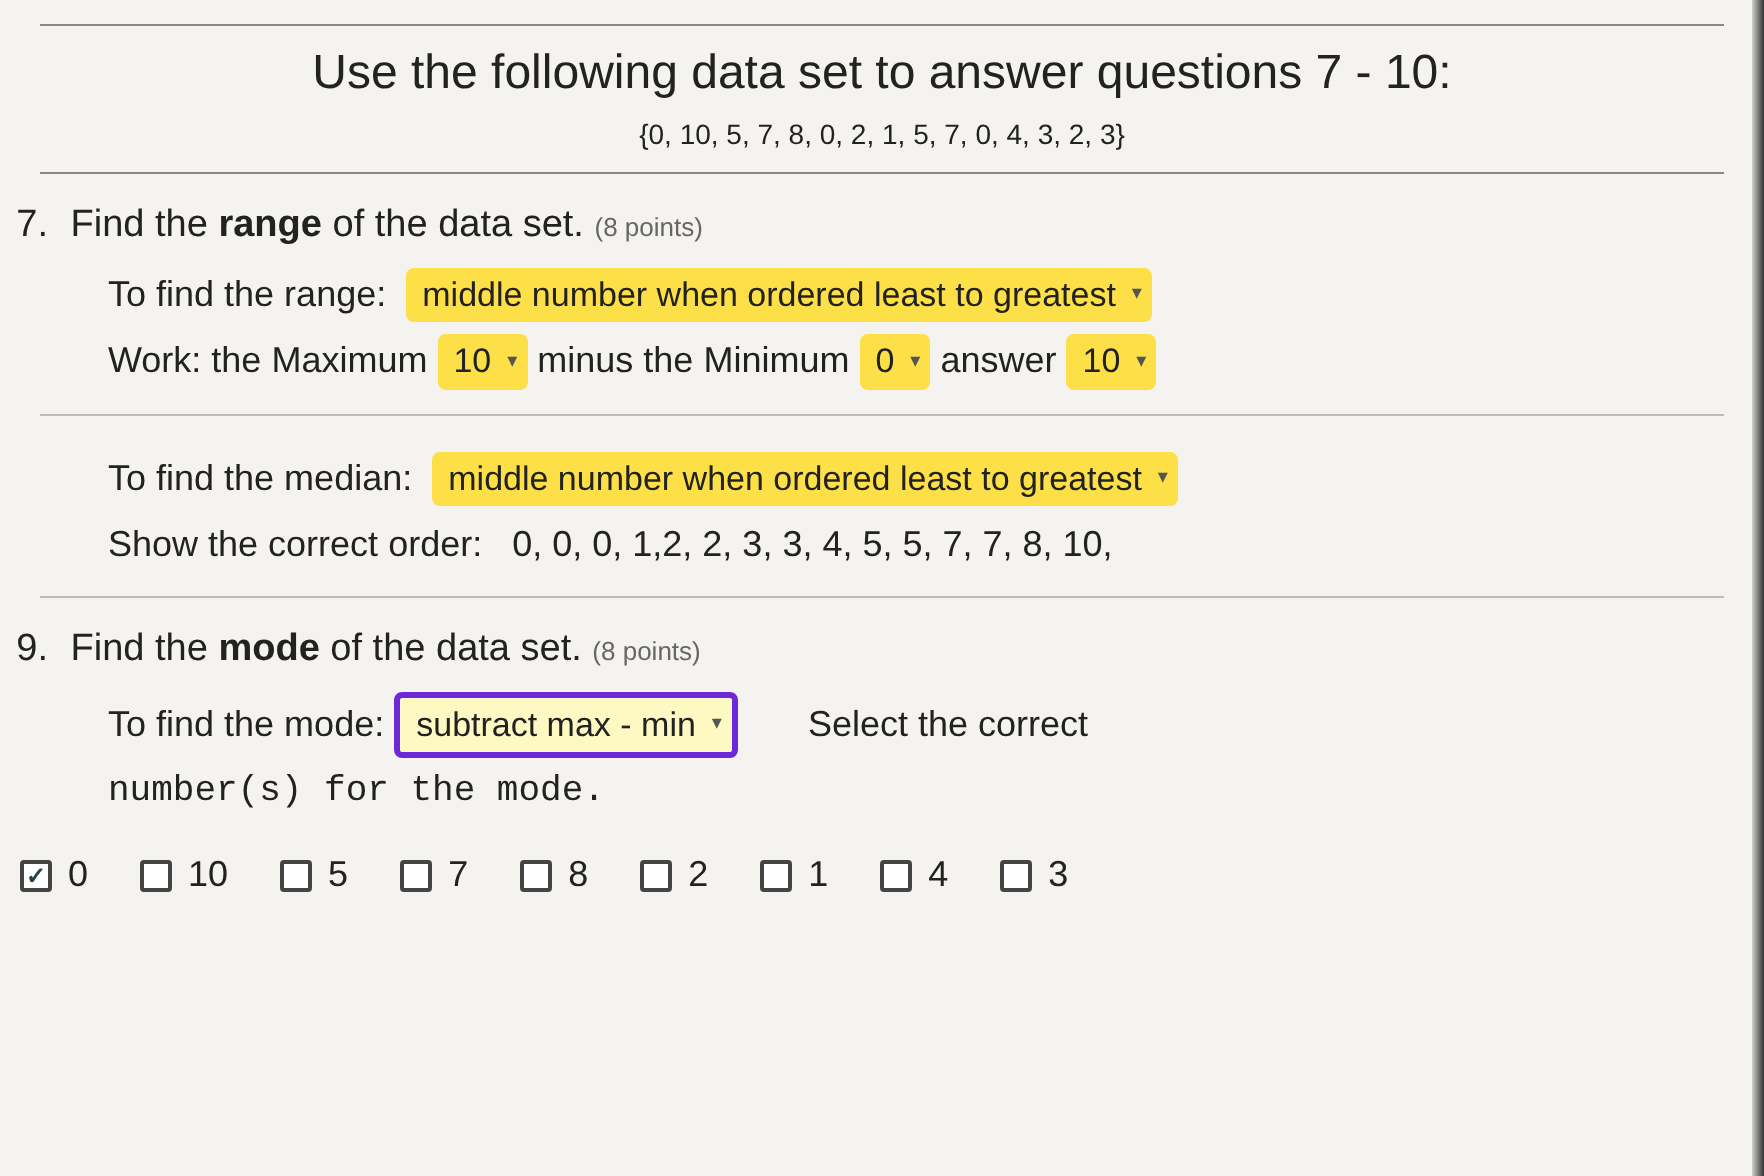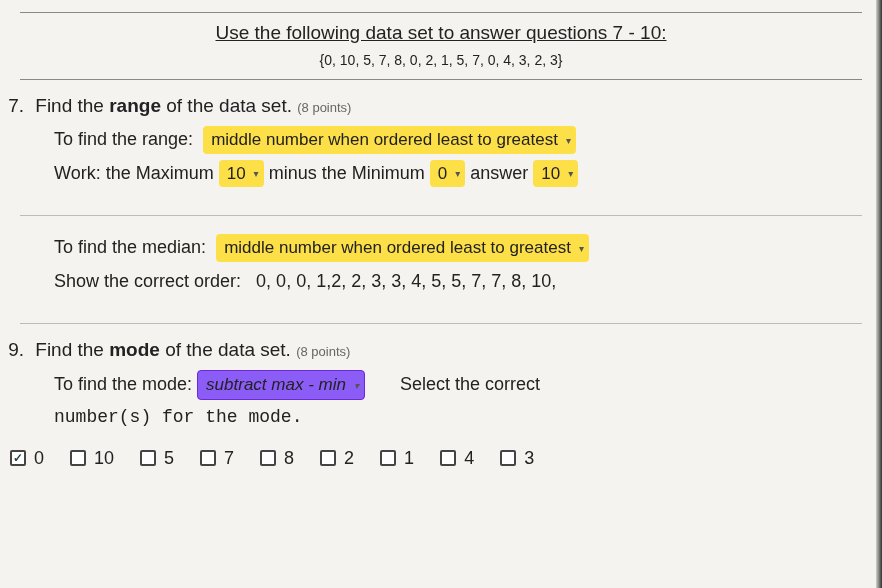--- a/index.html
+++ b/index.html
@@ -19,29 +19,28 @@
   .top-rule {
     border-top: 1px solid #888;
     margin: 4px 0 2px 0;
   }
   .header-block {
     text-align: center;
     border-bottom: 1px solid #888;
     padding: 4px 0 8px 0;
   }
   .instr {
-    text-decoration: underline;
-    font-size: 19px;
+    font-size: 24px;
   }
   .dataset {
     font-size: 14px;
     margin-top: 2px;
   }
   .question {
-    padding: 12px 0 28px 0;
+    padding: 12px 0 12px 0;
     border-bottom: 1px solid #bbb;
   }
   .question.last { border-bottom: none; }
   .qline {
     margin-left: -18px;
     font-size: 19px;
   }
   .qnum { display:inline-block; width: 22px; text-align:right; margin-right:6px;}
   .points { color:#666; font-size: 13px; }
   .body-line {
@@ -52,23 +51,22 @@
   .dropdown {
     display: inline-block;
     background: #fde047;
     border-radius: 4px;
     padding: 1px 18px 1px 8px;
     position: relative;
     color: #222;
     font-size: 17px;
   }
   .dropdown.sel {
-    background: #8b5cf6;
-    border: 1px solid #6d28d9;
-    font-style: italic;
+    background: #fef9c3;
+    border: 3px solid #6d28d9;
   }
   .dropdown::after {
     content: "▾";
     font-size: 10px;
     color: #555;
     position: absolute;
     right: 5px;
     top: 50%;
     transform: translateY(-50%);
   }

